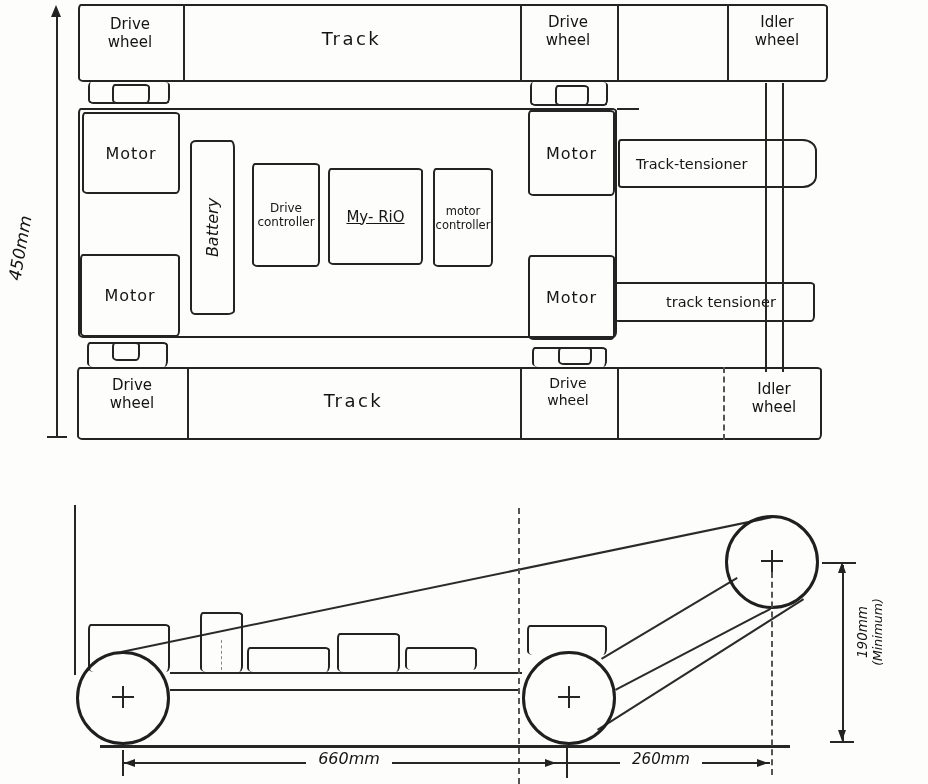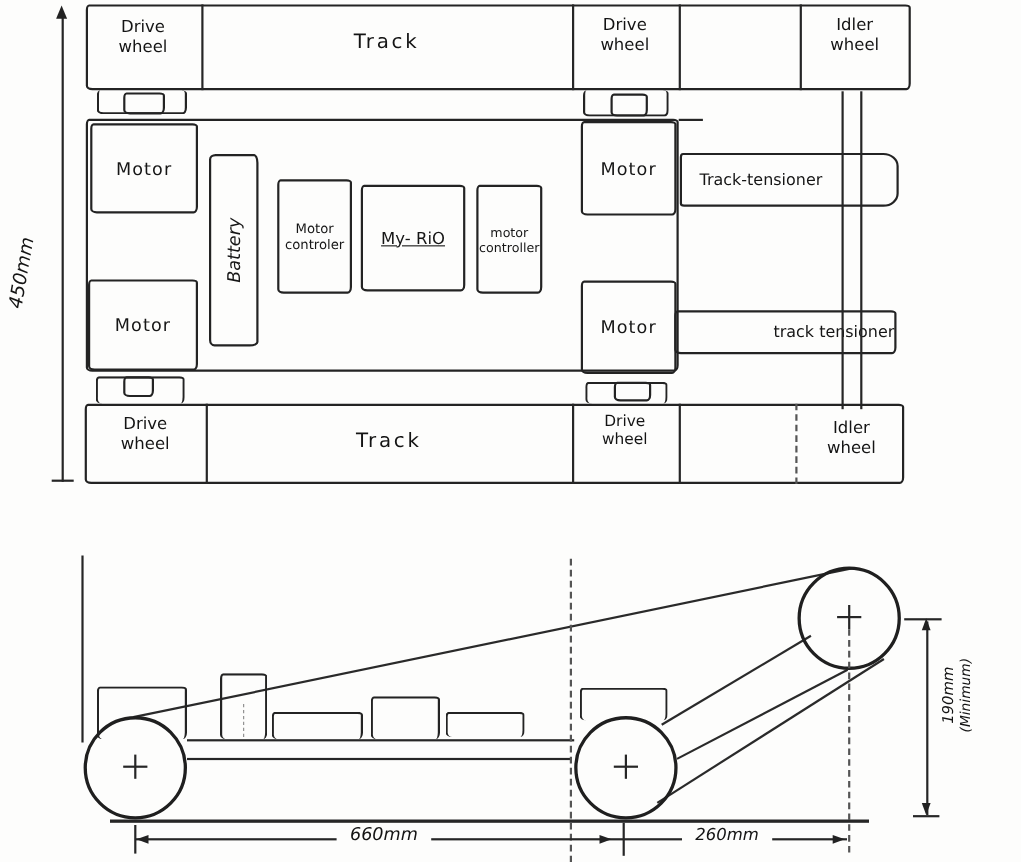--- a/index.html
+++ b/index.html
@@ -63,33 +63,33 @@
     </div>
   <div class="box flex" style="left:528px;top:255px;width:87px;height:85px;font-size:16px;letter-spacing:1px;">
       <span>Motor</span>
     </div>
 
   <div class="box flex" style="left:190px;top:140px;width:45px;height:175px;border-radius:6px 4px 8px 5px/5px 8px 4px 6px;">
     <span class="rot ital" style="font-size:16px;white-space:nowrap;">Battery</span>
   </div>
 
   <div class="box flex" style="left:252px;top:163px;width:68px;height:104px;font-size:12px;">
-      <span>Motor controler</span>
+      <span>Drive controller</span>
     </div>
   <div class="box flex" style="left:328px;top:168px;width:95px;height:97px;font-size:15px;text-decoration:underline;">
       <span>My- RiO</span>
     </div>
   <div class="box flex" style="left:433px;top:168px;width:60px;height:99px;font-size:11.5px;">
       <span>motor controller</span>
     </div>
 
   <div class="box flex" style="left:618px;top:139px;width:199px;height:49px;justify-content:flex-start;padding-left:16px;font-size:14.5px;border-radius:3px 14px 14px 4px/4px 12px 12px 3px;text-align:center;">
       <span>Track-tensioner</span>
     </div>
-  <div class="box flex" style="left:613px;top:282px;width:202px;height:40px;justify-content:flex-end;padding-left:14px;font-size:14.5px;">
+  <div class="box flex" style="left:613px;top:282px;width:202px;height:40px;justify-content:center;padding-left:14px;font-size:14.5px;">
       <span>track tensioner</span>
     </div>
 
   <div class="vl" style="left:765px;top:83px;height:289px;"></div>
   <div class="vl" style="left:782px;top:83px;height:289px;"></div>
 
   <div class="box open-b" style="left:87px;top:342px;width:81px;height:25px;"></div>
   <div class="box" style="left:112px;top:342px;width:28px;height:19px;"></div>
   <div class="box open-b" style="left:532px;top:347px;width:75px;height:20px;"></div>
   <div class="box" style="left:558px;top:347px;width:34px;height:18px;"></div>

